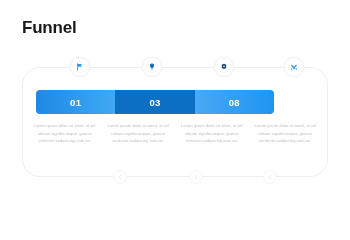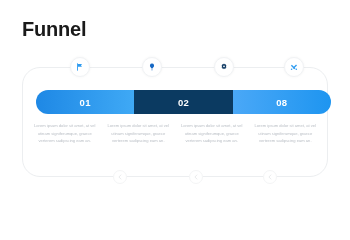--- a/index.html
+++ b/index.html
@@ -13,21 +13,21 @@
     font-family: "Liberation Sans", sans-serif;
     overflow: hidden;
     position: relative;
   }
 
   
   .page-title {
     position: absolute;
     left: 22px;
     top: 19px;
-    font-size: 20px;
+    font-size: 17px;
     font-weight: bold;
     letter-spacing: -0.2px;
     color: #1a1a1a;
     line-height: 1;
   }
 
   
   .funnel-frame {
     position: absolute;
     left: 22px;
@@ -63,24 +63,24 @@
     justify-content: center;
     box-sizing: border-box;
   }
   .icon-node svg { display: block; }
 
   
   .bar-row {
     position: absolute;
     left: 36px;
     top: 90px;
-    width: 295px;
+    width: 238px;
     height: 24px;
     display: flex;
-    border-radius: 12px;
+    border-radius: 4px;
     overflow: hidden;
   }
   .bar-seg {
     flex: 1 1 0;
     display: flex;
     align-items: center;
     justify-content: center;
     color: #ffffff;
     font-size: 9.5px;
     font-weight: bold;
@@ -179,22 +179,22 @@
       </svg>
     </span>
   </div>
 
 </div>
 
 <div class="bar-row">
   <div class="bar-seg" style="background:linear-gradient(90deg,#1e88e5 0%,#3fa9f5 100%)">
     <span>01</span>
   </div>
-  <div class="bar-seg" style="background:#0b3a61">
-    <span>02</span>
+  <div class="bar-seg" style="background:#0d6fc4">
+    <span>03</span>
   </div>
   <div class="bar-seg" style="background:linear-gradient(90deg,#4aa8f7 0%,#1e95f0 100%)">
     <span>08</span>
   </div>
 </div>
 
 <div class="desc-row">
   <div class="desc-col">
     <p class="desc-text">Lorem ipsum dolor sit amet, at vel utinam signiferumque, graece verterem sadipscing eam an.</p>
   </div>

